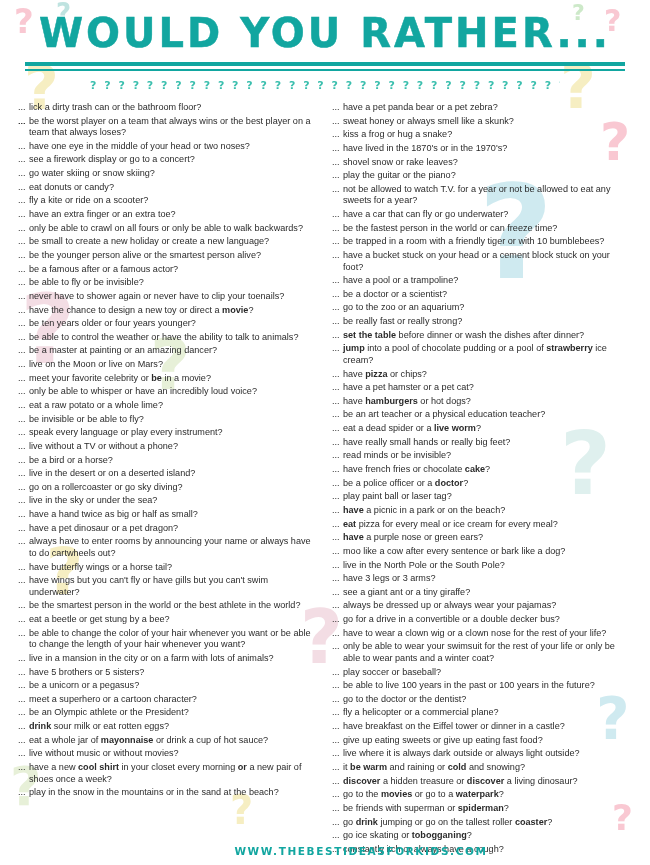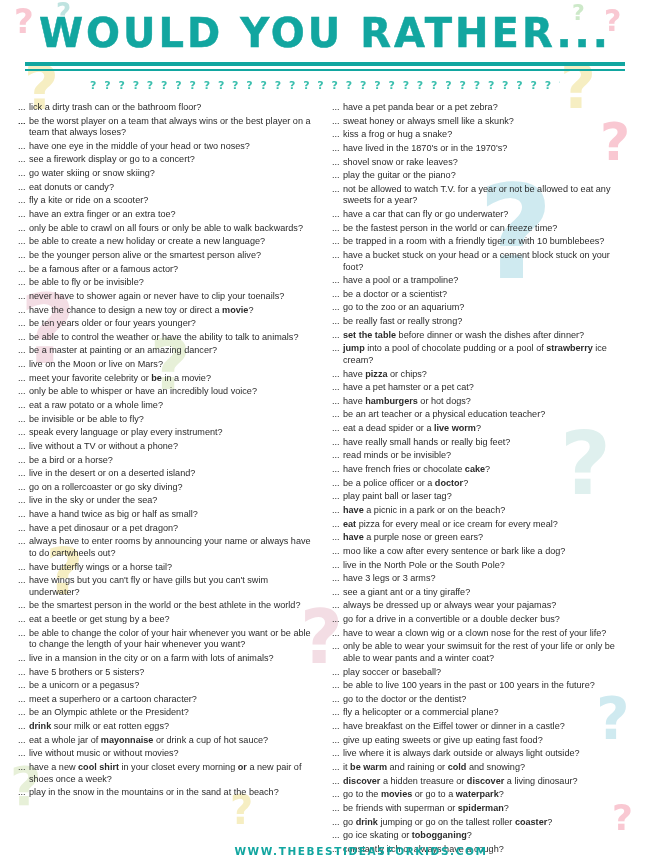--- a/index.html
+++ b/index.html
@@ -157,21 +157,21 @@
           <li><span class="lead">...</span><span>lick a dirty trash can or the bathroom floor?</span></li>
           <li><span class="lead">...</span></li>
           <li><span class="lead">...</span><span>be the worst player on a team that always wins or the best player on a team that always loses?</span></li>
           <li><span class="lead">...</span><span>have one eye in the middle of your head or two noses?</span></li>
           <li><span class="lead">...</span><span>see a firework display or go to a concert?</span></li>
           <li><span class="lead">...</span><span>go water skiing or snow skiing?</span></li>
           <li><span class="lead">...</span><span>eat donuts or candy?</span></li>
           <li><span class="lead">...</span><span>fly a kite or ride on a scooter?</span></li>
           <li><span class="lead">...</span><span>have an extra finger or an extra toe?</span></li>
           <li><span class="lead">...</span><span>only be able to crawl on all fours or only be able to walk backwards?</span></li>
-          <li><span class="lead">...</span><span>be able to create a new holiday or create a new language?</span></li>
+          <li><span class="lead">...</span><span>be small to create a new holiday or create a new language?</span></li>
           <li><span class="lead">...</span><span>be the younger person alive or the smartest person alive?</span></li>
           <li><span class="lead">...</span><span>be a famous after or a famous actor?</span></li>
           <li><span class="lead">...</span><span>be able to fly or be invisible?</span></li>
           <li><span class="lead">...</span><span>never have to shower again or never have to clip your toenails?</span></li>
           <li><span class="lead">...</span><span>have the chance to design a new toy or direct a <b>movie</b>?</span></li>
           <li><span class="lead">...</span><span>be ten years older or four years younger?</span></li>
           <li><span class="lead">...</span><span>be able to control the weather or have the ability to talk to animals?</span></li>
           <li><span class="lead">...</span><span>be a master at painting or an amazing dancer?</span></li>
           <li><span class="lead">...</span><span>live on the Moon or live on Mars?</span></li>
           <li><span class="lead">...</span><span>meet your favorite celebrity or <b>be</b> in a movie?</span></li>

